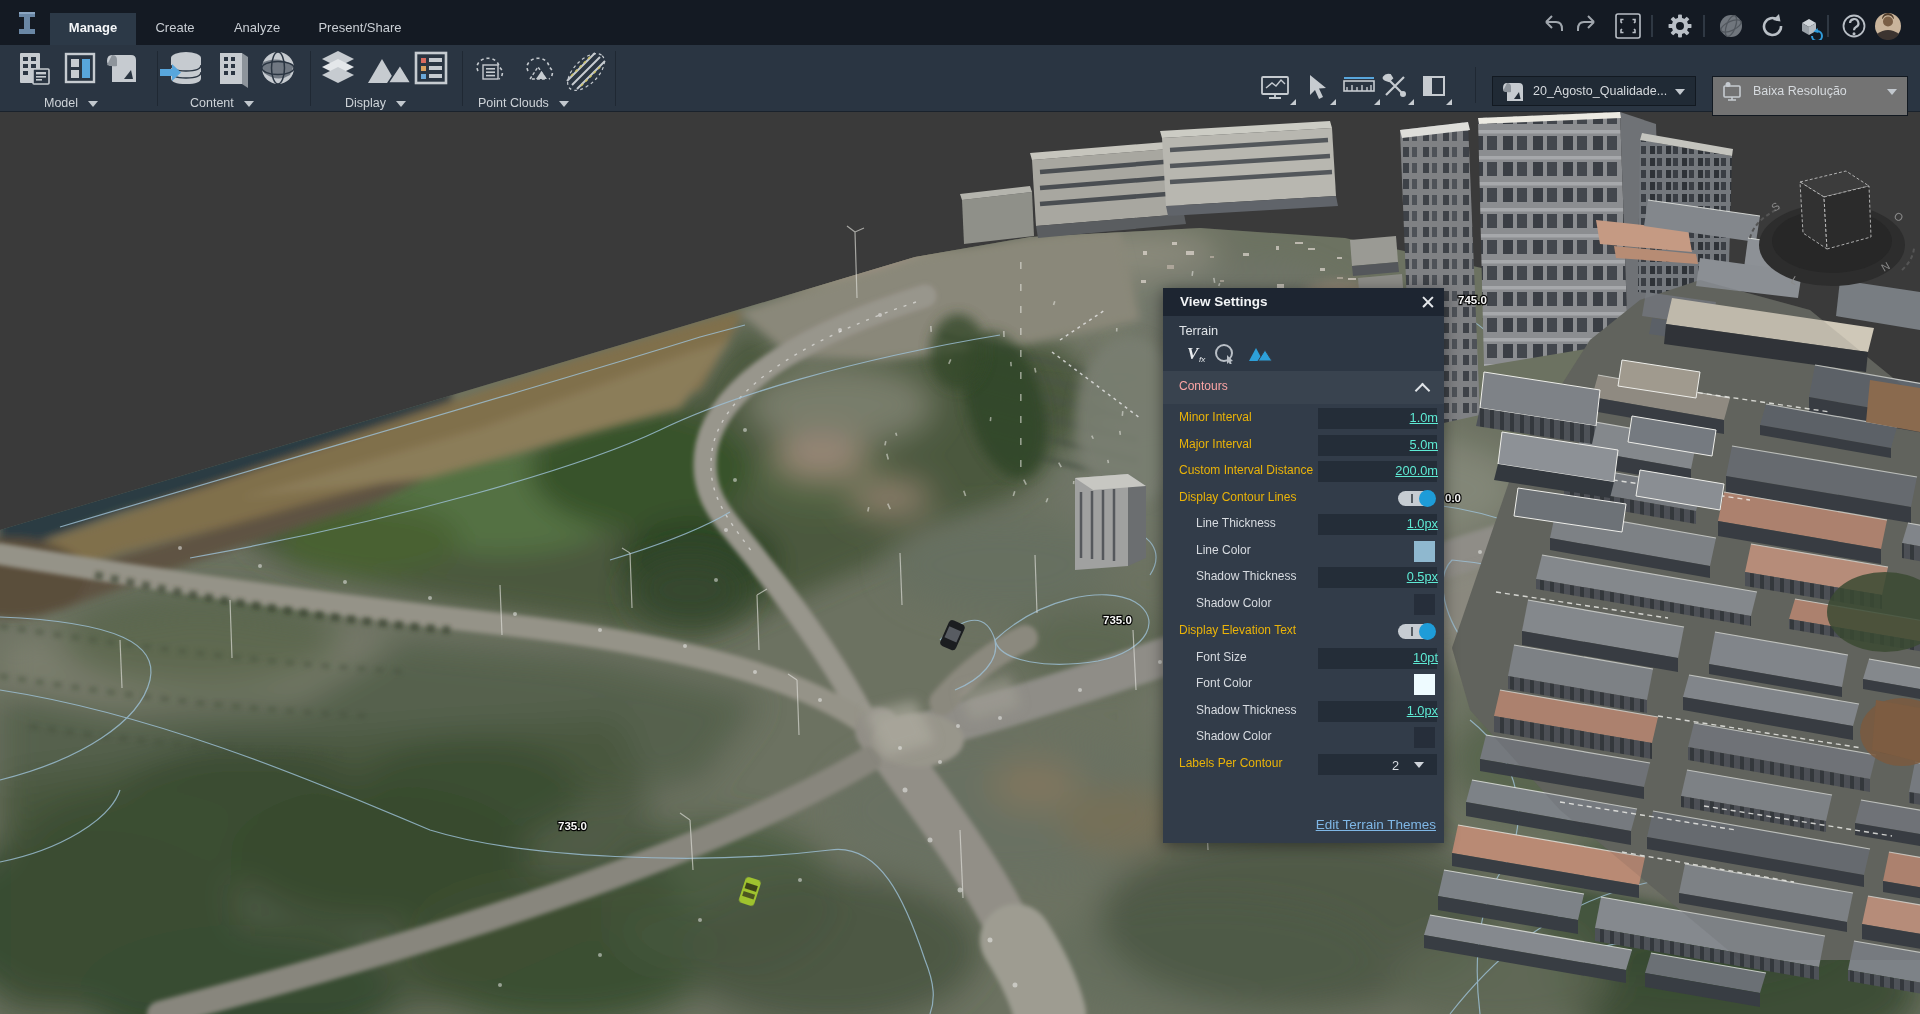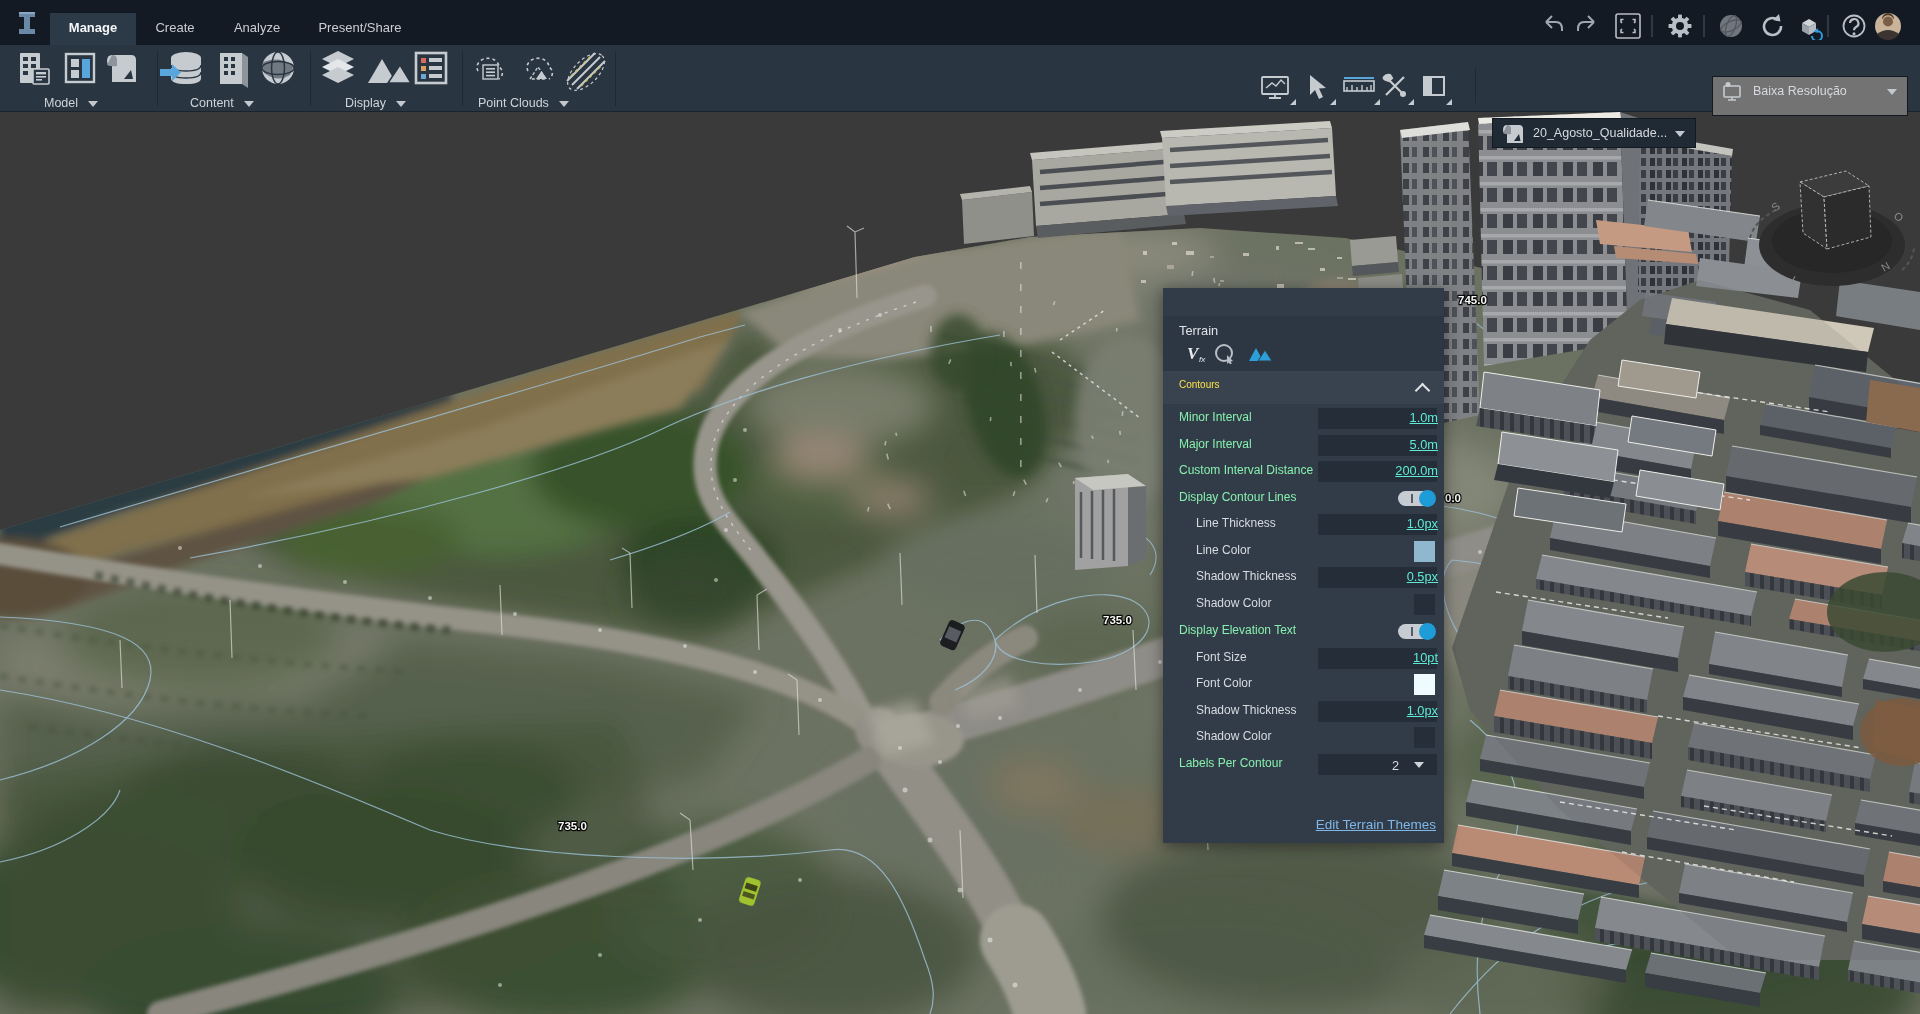--- a/index.html
+++ b/index.html
@@ -11,24 +11,24 @@
   .rdiv{position:absolute;top:6px;height:55px;width:1px;background:#1f2833;}
   .rlabel{position:absolute;top:51px;font-size:12.5px;color:#ced3d8;white-space:nowrap;}
   .caret{display:inline-block;width:0;height:0;border-left:5px solid transparent;border-right:5px solid transparent;border-top:6px solid #c2c8ce;vertical-align:middle;margin-left:10px;}
   #viewport{position:absolute;left:0;top:112px;width:1920px;height:902px;}
   
   #panel{position:absolute;left:1163px;top:288px;width:281px;height:555px;background:#323c49;font-size:12.8px;color:#dde1e6;box-shadow:0 3px 14px rgba(0,0,0,.45);}
   #phead{position:absolute;left:0;top:0;width:100%;height:28px;background:#1d2531;}
   #phead b{position:absolute;left:17px;top:6px;font-size:13.5px;color:#f2f4f6;}
   #pclose{position:absolute;right:8px;top:3px;font-size:19px;color:#e6e9ec;font-weight:400;}
   .psec{position:absolute;left:0;width:100%;height:33px;background:#39434f;}
-  .psec span{position:absolute;left:16px;top:8px;font-size:10px;color:#fde047;}
+  .psec span{position:absolute;left:16px;top:8px;font-size:12px;color:#fca5a5;}
   .chev{position:absolute;right:16px;top:12px;width:9px;height:9px;border-left:2px solid #dfe3e7;border-top:2px solid #dfe3e7;transform:rotate(45deg);}
   .prow{position:absolute;height:26.5px;width:100%;}
-  .plab{position:absolute;left:16px;top:5px;color:#86efac;font-size:12px;white-space:nowrap;}
+  .plab{position:absolute;left:16px;top:5px;color:#eab308;font-size:12px;white-space:nowrap;}
   .plab2{position:absolute;left:33px;top:5px;color:#d7dbe0;font-size:12px;white-space:nowrap;}
   .pfield{position:absolute;left:155px;top:3px;width:119px;height:21px;background:#242d38;}
   .pval{position:absolute;right:6px;top:2px;color:#5eead4;text-decoration:underline;}
   .sw{position:absolute;left:251px;top:3px;width:21px;height:21px;}
   .tog{position:absolute;left:235px;top:6px;width:37px;height:15px;background:#c6ccd2;border-radius:8px;}
   .tog:before{content:"";position:absolute;left:13px;top:3px;width:2px;height:9px;background:#555c63;}
   .tog:after{content:"";position:absolute;right:-1px;top:-1px;width:17px;height:17px;background:#1e9cd8;border-radius:50%;}
   #plink{position:absolute;right:8px;color:#7fb7e6;text-decoration:underline;font-size:13.5px;}
 </style>
 </head>
@@ -762,40 +762,44 @@
  </g>
  <g fill="#c6cbd0">
   <path d="M32 32 l6 0 0 -6 Z"></path>
         <path d="M72 32 l6 0 0 -6 Z"></path>
         <path d="M116 32 l6 0 0 -6 Z"></path>
         <path d="M150 32 l6 0 0 -6 Z"></path>
         <path d="M188 32 l6 0 0 -6 Z"></path>
  </g>
 </svg>
 <div class="rdiv" style="left:1475px;top:22px;height:36px;"></div>
-<div style="position:absolute;left:1492px;top:31px;width:204px;height:30px;background:#202a35;border:1px solid #121921;box-sizing:border-box;margin-top:42px;">
+<div style="position:absolute;left:1492px;top:31px;width:204px;height:30px;background:#202a35;border:1px solid #121921;box-sizing:border-box;">
  <svg style="position:absolute;left:8px;top:4px;" width="24" height="22" viewBox="0 0 24 22">
   <path d="M6 2 q-4 0 -4 5 q0 4 4 4 l0 9 h16 l0 -14 q0 -4 -4 -4 Z" fill="#c6cbd0"></path>
   <path d="M6 2 q4 0 4 4 l0 5 q-4 1 -8 -1" fill="#8d949b"></path>
   <path d="M13 18 l5 -7 l1.5 7 Z" fill="#202a35"></path>
  </svg>
  <span style="position:absolute;left:40px;top:7px;font-size:12.5px;color:#d6dade;">20_Agosto_Qualidade...</span>
  <span class="caret" style="position:absolute;right:10px;top:12px;margin:0;"></span>
 </div>
 <div style="position:absolute;left:1712px;top:31px;width:196px;height:40px;background:#737373;border:1px solid #121921;box-sizing:border-box;">
  <svg style="position:absolute;left:9px;top:5px;" width="22" height="20" viewBox="0 0 22 20">
   <rect x="2" y="4" width="16" height="11" rx="1" fill="none" stroke="#c6cbd0" stroke-width="1.6"></rect>
   <path d="M10 15 v3 M6 18 h8" stroke="#c6cbd0" stroke-width="1.6"></path>
   <circle cx="6" cy="2.5" r="2.5" fill="#c6cbd0"></circle>
  </svg>
  <span style="position:absolute;left:40px;top:7px;font-size:12.5px;color:#d6dade;">Baixa Resolução</span>
  <span class="caret" style="position:absolute;right:10px;top:12px;margin:0;"></span>
 </div>
 </div>
 <div id="panel">
+<div id="phead">
+      <b>View Settings</b>
+      <span id="pclose">✕</span>
+    </div>
 <div style="position:absolute;left:0;top:28px;width:100%;height:55px;background:#2d3744;"></div>
 <div style="position:absolute;left:16px;top:35px;color:#dfe3e7;">Terrain</div>
 <div style="position:absolute;left:24px;top:54px;">
  <svg width="100" height="22" viewBox="0 0 100 22">
   <text x="0" y="17" font-size="17" font-weight="bold" font-style="italic" fill="#e8ebee" font-family="Liberation Serif">V</text>
   <text x="12" y="20" font-size="8" font-style="italic" fill="#e8ebee">fx</text>
   <circle cx="37" cy="11" r="8" fill="none" stroke="#b9bfc6" stroke-width="2"></circle>
   <path d="M40 13 l6 6 l-2.2 0.6 l1.2 3 l-1.8 0.8 l-1.3-3.1 l-1.9 1.6 Z" fill="#b9bfc6"></path>
   <path d="M62 19 L69 6 L76 19 Z" fill="#2d9fd8"></path>
   <path d="M71 19 L78 8 L85 19 Z" fill="#2d9fd8" stroke="#323c49" stroke-width="1"></path>

